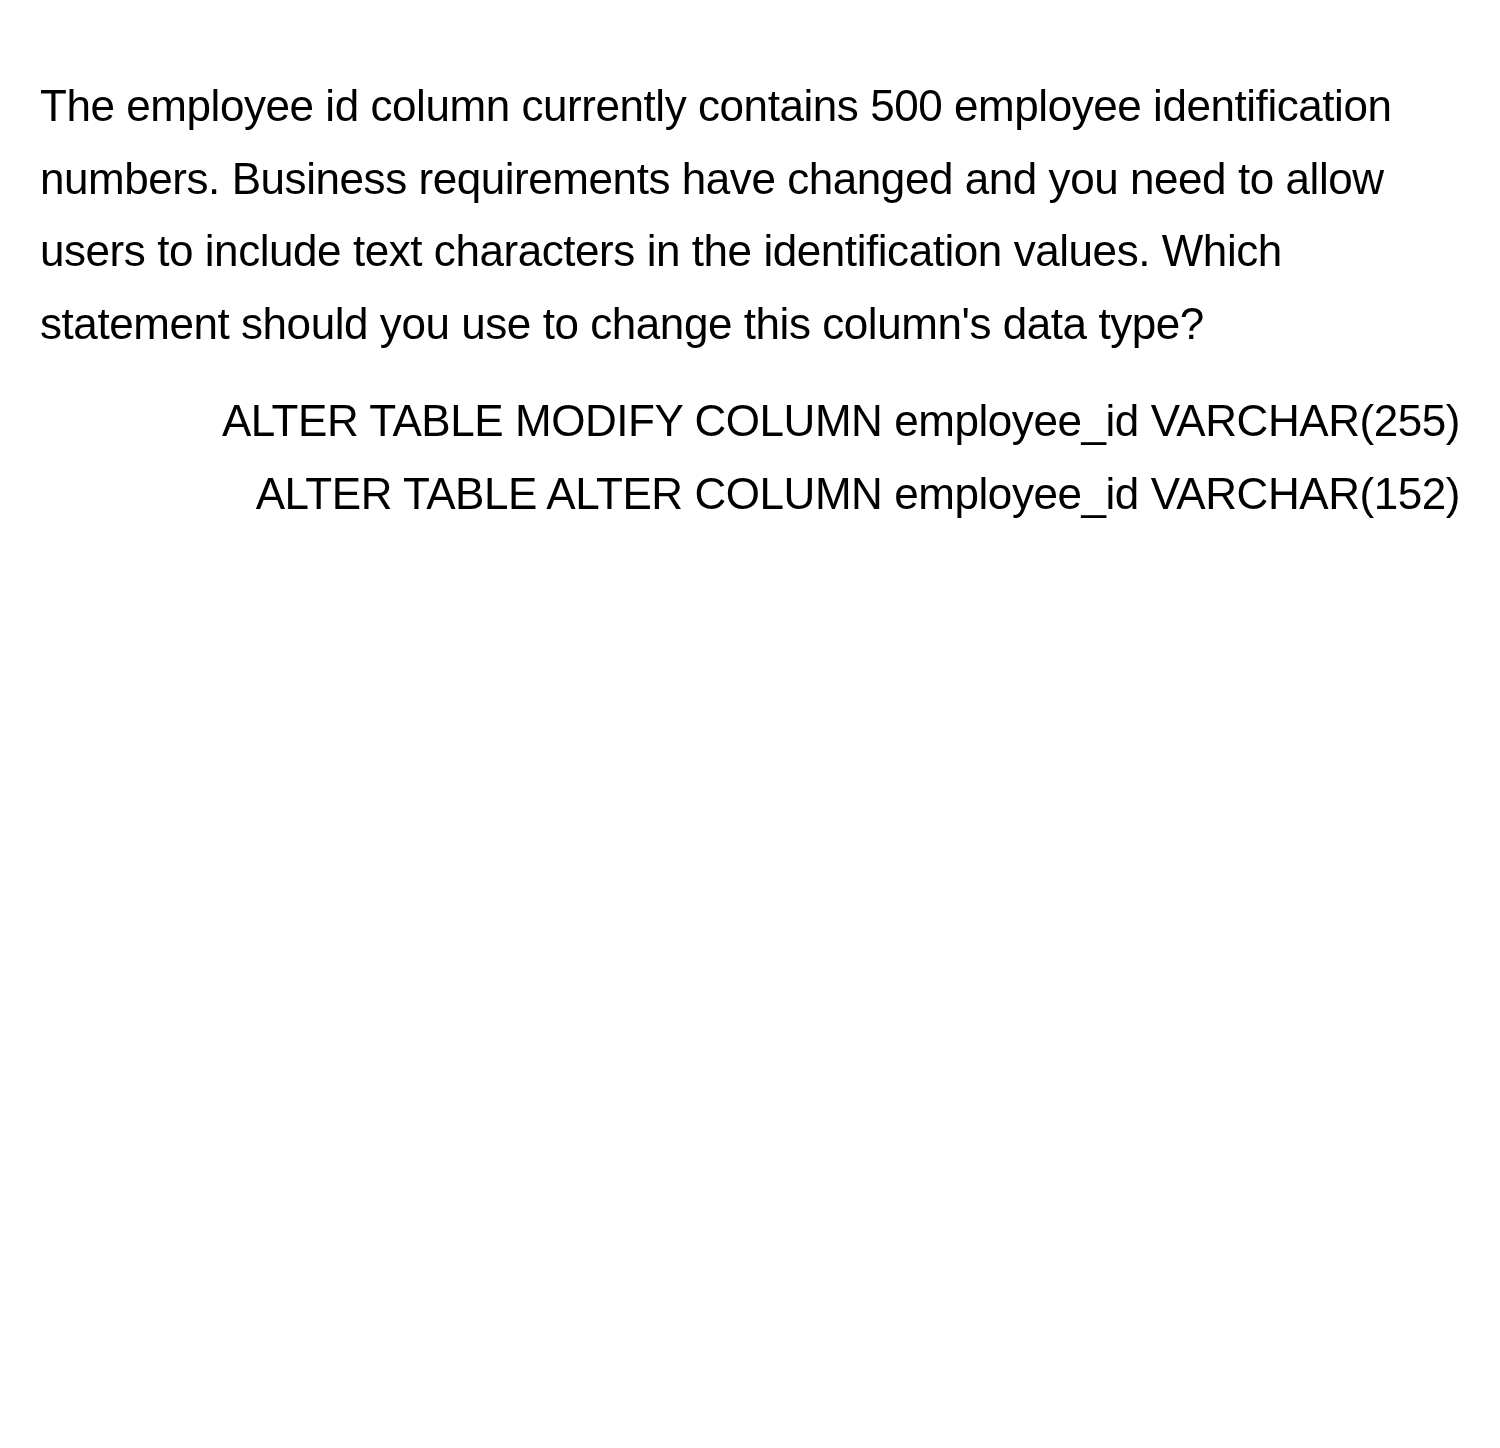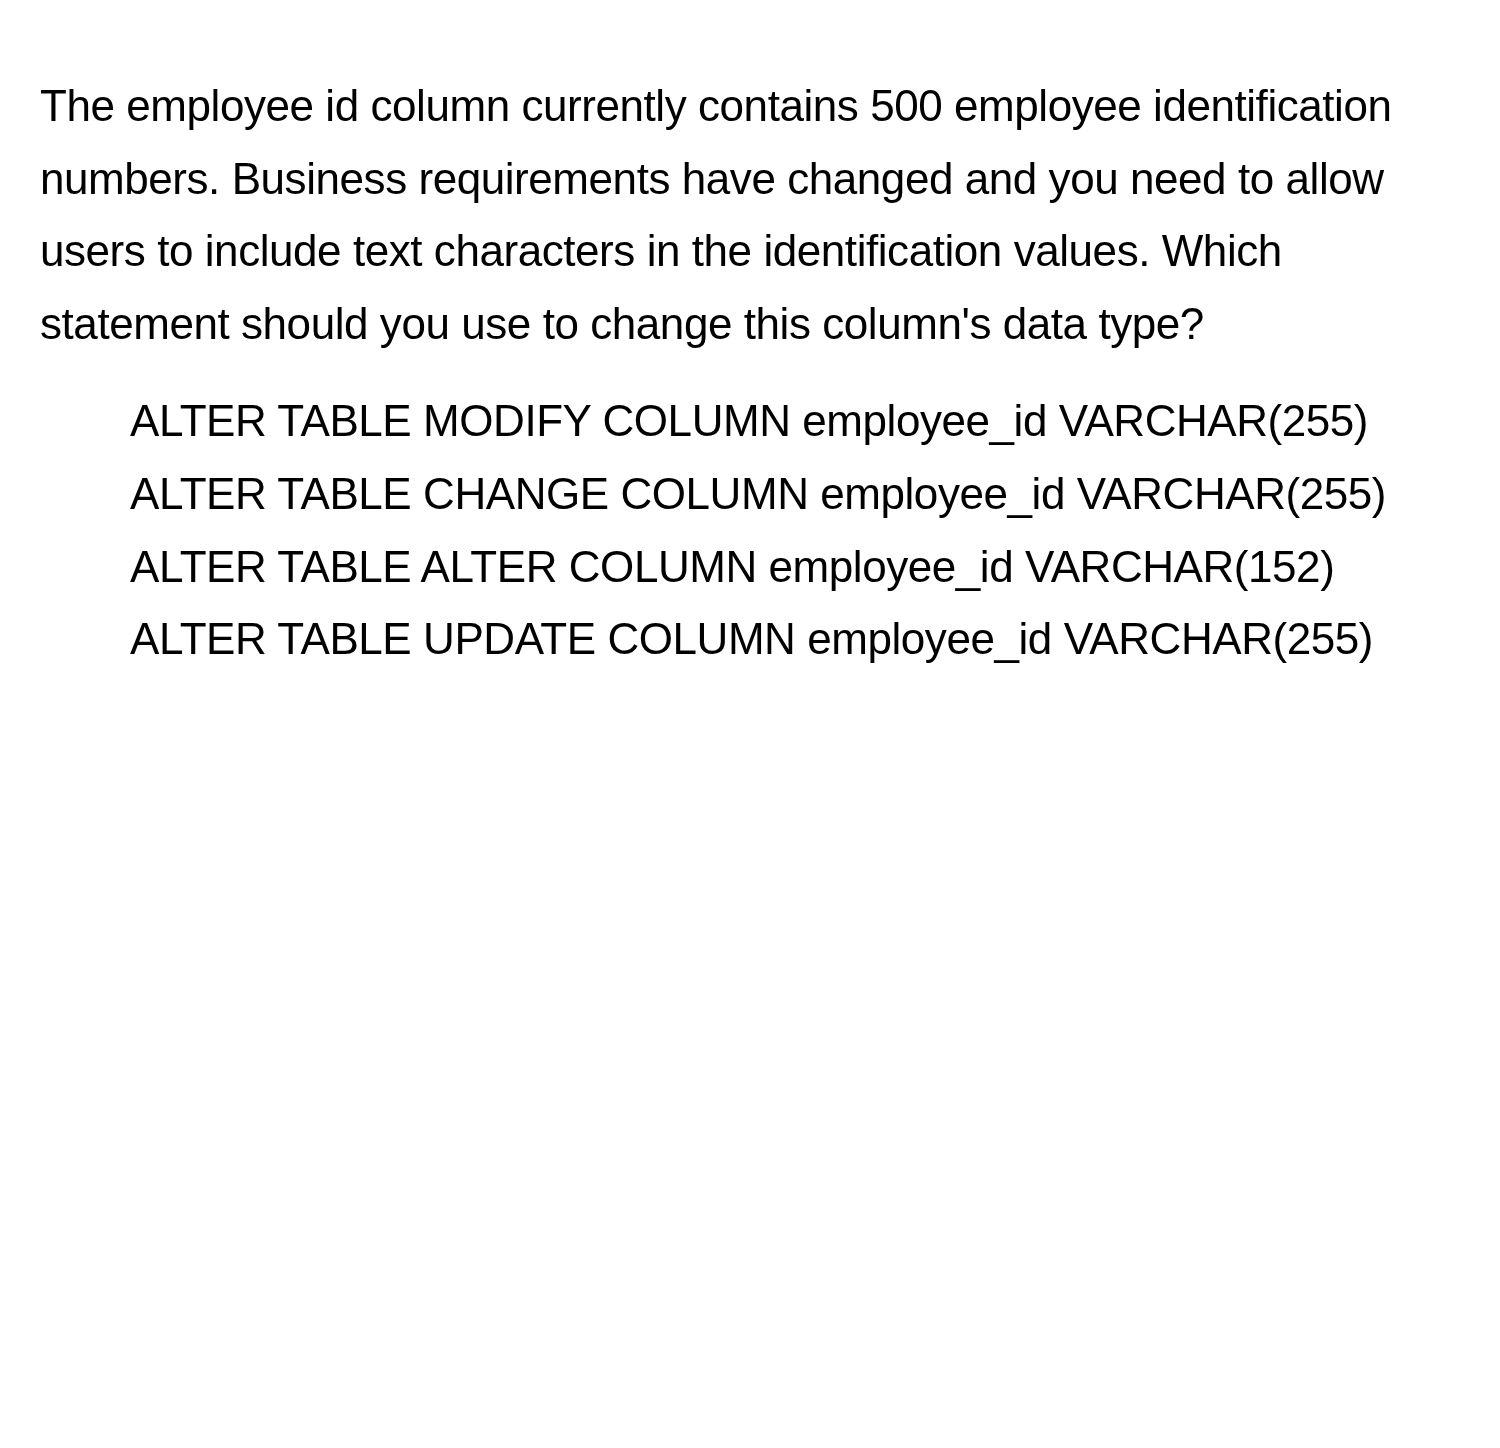--- a/index.html
+++ b/index.html
@@ -17,32 +17,31 @@
     }
     .question {
       font-size: 44px;
       line-height: 1.65;
       font-weight: 400;
       margin-bottom: 25px;
       letter-spacing: -0.01em;
     }
     .options {
       padding-left: 90px;
+      text-align: right;
     }
     .option {
       font-size: 44px;
       line-height: 1.65;
       font-weight: 400;
       margin-bottom: 0;
       letter-spacing: -0.01em;
     }
   </style>
 </head>
 <body>
 
 <div class="question">The employee id column currently contains 500 employee identification numbers. Business requirements have changed and you need to allow users to include text characters in the identification values. Which statement should you use to change this column's data type?</div>
 
 <div class="options">
   <div class="option">ALTER TABLE MODIFY COLUMN employee_id VARCHAR(255)</div>
-  <div class="option">ALTER TABLE CHANGE COLUMN employee_id VARCHAR(255)</div>
   <div class="option">ALTER TABLE ALTER COLUMN employee_id VARCHAR(152)</div>
-  <div class="option">ALTER TABLE UPDATE COLUMN employee_id VARCHAR(255)</div>
 </div>
 
 </body></html>

